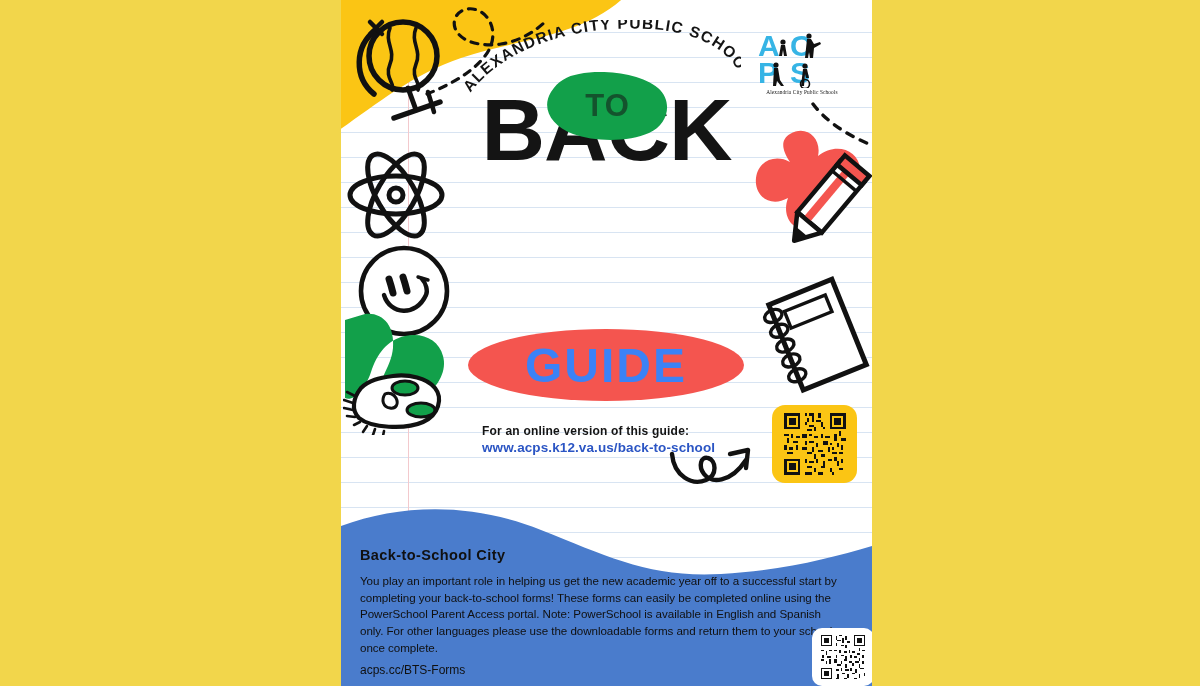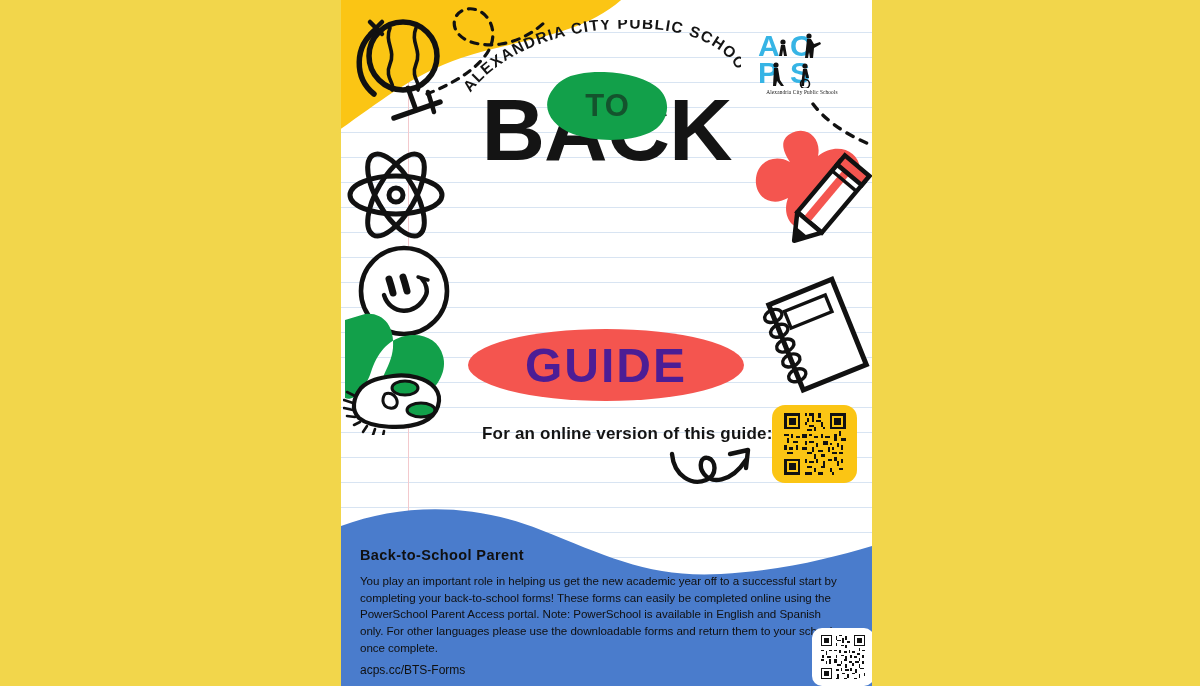--- a/index.html
+++ b/index.html
@@ -103,28 +103,28 @@
 
   
   #guide-pill {
     position:absolute; left:127px; top:329px; width:276px; height:72px; z-index:7;
     background:#f4554f; border-radius:50%/50%;
   }
   #guide-text {
     position:absolute; left:127px; top:329px; width:276px; height:72px;
     display:flex; align-items:center; justify-content:center;
     font-family:"Liberation Sans", sans-serif; font-weight:700;
-    font-size:48px; color:#4c1d95; letter-spacing:2px; z-index:8;
+    font-size:48px; color:#3b82f6; letter-spacing:2px; z-index:8;
   }
 
   
   #online-block { position:absolute; left:141px; top:424px; z-index:7; }
   #online-label {
     font-family:"Liberation Sans", sans-serif; font-weight:700;
-    font-size:17px; color:#141414; letter-spacing:.2px;
+    font-size:12px; color:#141414; letter-spacing:.2px;
   }
   #online-url {
     font-family:"Liberation Sans", sans-serif; font-weight:700;
     font-size:13.5px; color:#2b55c4; letter-spacing:.1px; margin-top:2px;
   }
 
   
   #qr-top {
     position:absolute; left:431px; top:405px; width:85px; height:78px;
     background:#fbc514; border-radius:13px; z-index:8;
@@ -300,20 +300,21 @@
     <path d="M34,2 C60,-3 96,2 113,16 C128,29 124,52 104,61 C84,70 50,70 28,62
              C6,54 -4,36 6,20 C13,9 22,4 34,2 Z" fill="#12a04a"></path>
   </svg>
   <div id="to-text">TO</div>
 
   <div id="guide-pill"></div>
   <div id="guide-text">GUIDE</div>
 
   <div id="online-block">
     <div id="online-label">For an online version of this guide:</div>
+    <div id="online-url">www.acps.k12.va.us/back-to-school</div>
   </div>
 
   <div id="qr-top">
     <svg class="qr-svg" viewBox="0 0 29 29" width="66" height="66" shape-rendering="crispEdges">
       <rect width="29" height="29" fill="#fbc514"></rect>
       <g fill="#111">
         <rect x="1" y="1" width="7" height="7"></rect>
           <rect x="2" y="2" width="5" height="5" fill="#fbc514"></rect>
           <rect x="3" y="3" width="3" height="3"></rect>
         <rect x="21" y="1" width="7" height="7"></rect>
@@ -386,21 +387,21 @@
           <rect x="22" y="27" width="1" height="1"></rect>
       </g>
     </svg>
   </div>
 
   <svg class="blue-wave" viewBox="0 0 531 190" preserveAspectRatio="none">
     <path d="M0,30 C60,8 130,6 200,34 C268,61 310,82 380,78 C440,75 490,62 531,50 L531,190 L0,190 Z" fill="#4a7ccc"></path>
   </svg>
 
   <div id="forms-section">
-    <div id="forms-heading">Back-to-School Parent</div>
+    <div id="forms-heading">Back-to-School City</div>
     <div id="forms-body">You play an important role in helping us get the new academic year off to a successful start by completing your back-to-school forms! These forms can easily be completed online using the PowerSchool Parent Access portal. Note: PowerSchool is available in English and Spanish only. For other languages please use the downloadable forms and return them to your school once complete.</div>
     <div id="forms-link">acps.cc/BTS-Forms</div>
   </div>
 
   <div id="qr-bottom">
     <svg class="qr-svg" viewBox="0 0 29 29" width="48" height="48" shape-rendering="crispEdges">
       <rect width="29" height="29" fill="#fff"></rect>
       <g fill="#111">
         <rect x="1" y="1" width="7" height="7"></rect>
           <rect x="2" y="2" width="5" height="5" fill="#fff"></rect>

